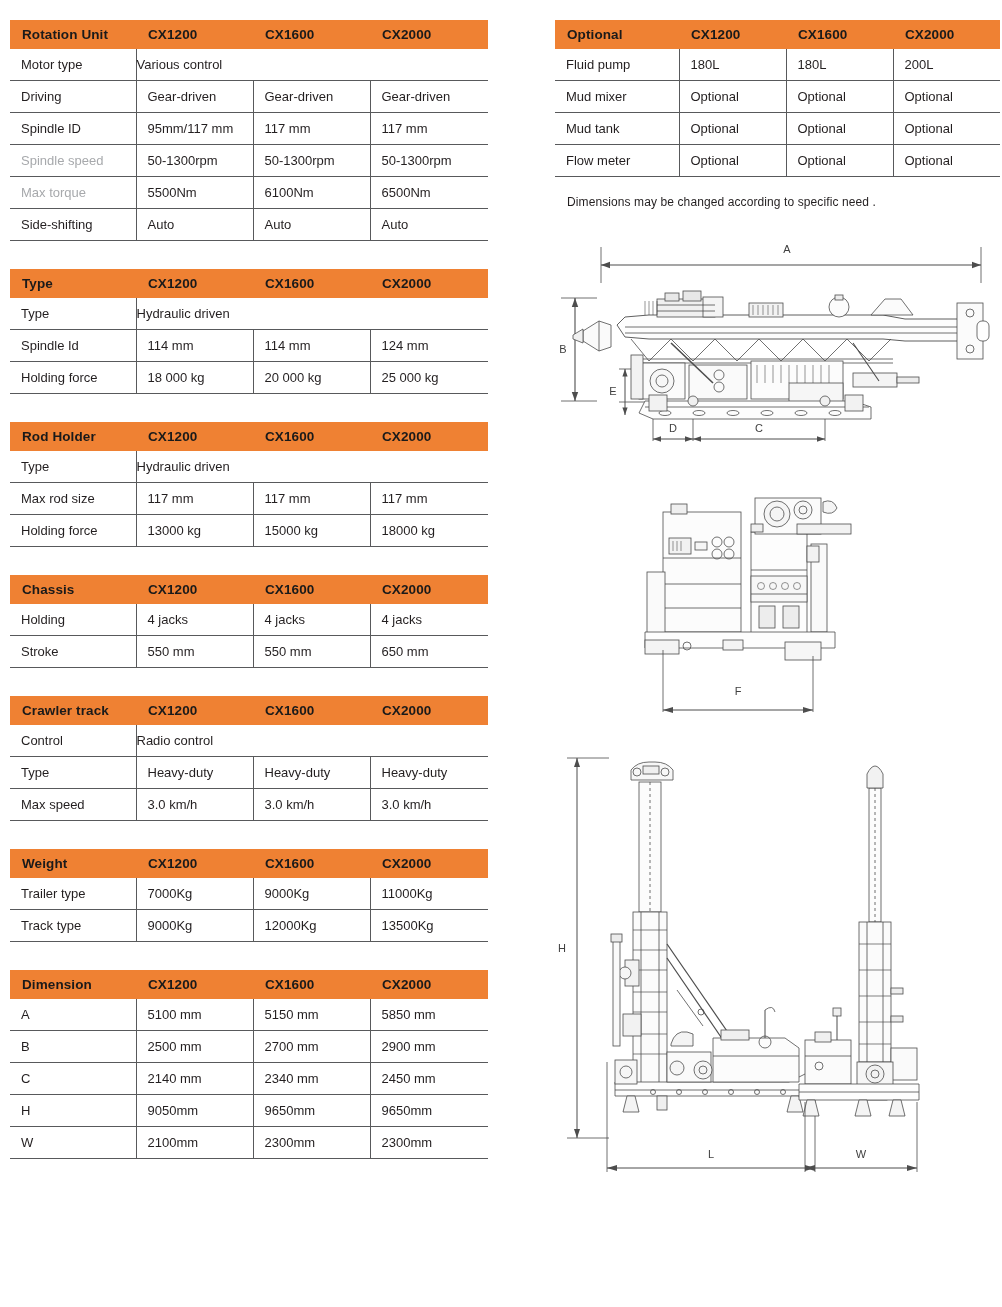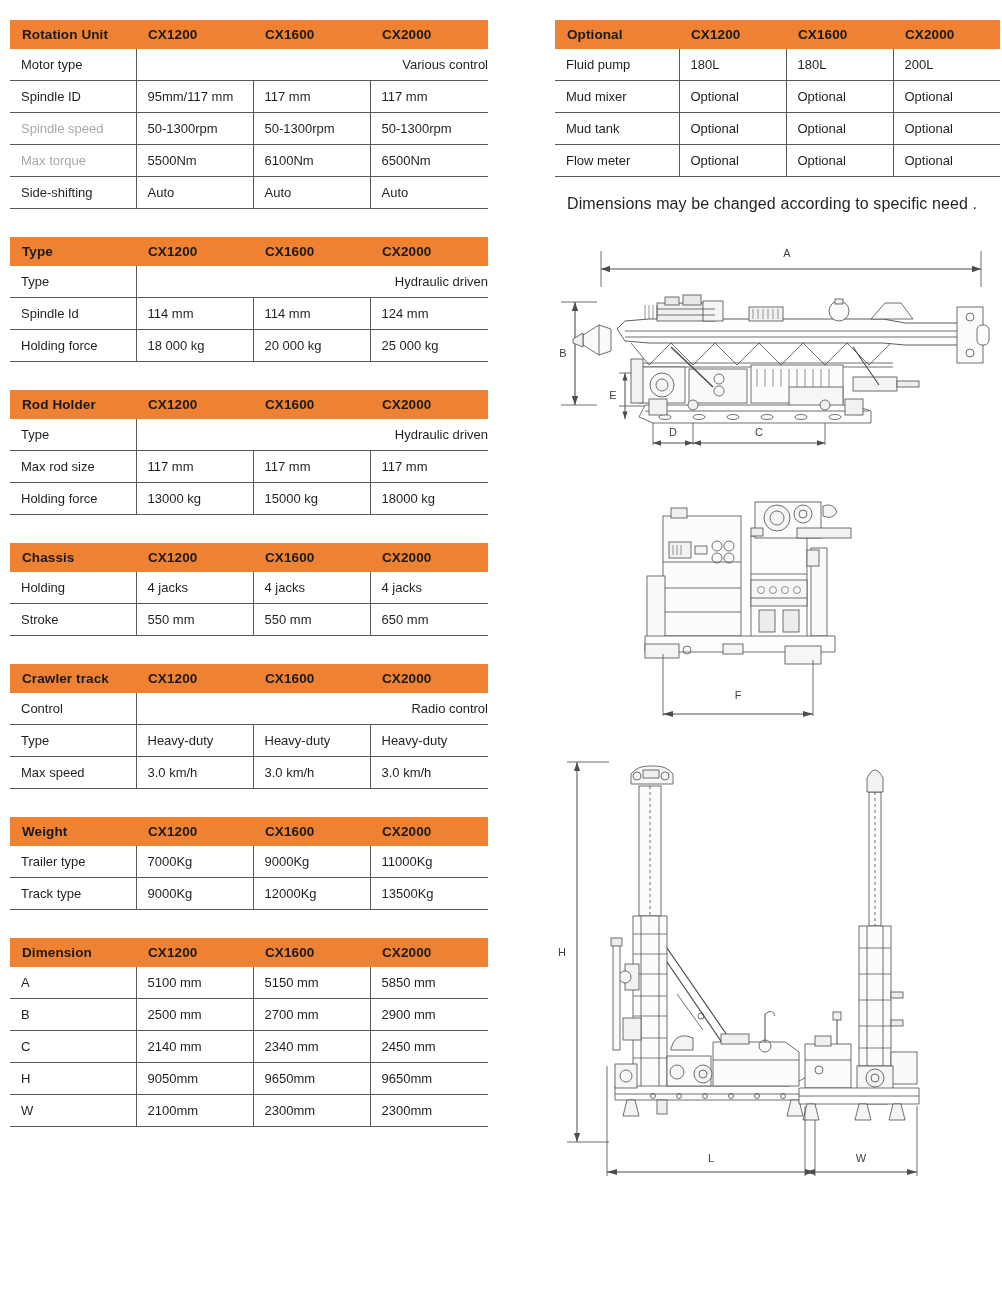--- a/index.html
+++ b/index.html
@@ -60,26 +60,26 @@
   }
   table.spec tbody tr:first-child td { border-top: none; margin-top: 22px; }
   table.spec tbody tr:last-child td { border-bottom: 1.4px solid #58595b; }
 
   
   table.spec tbody td.v { border-left: 1.4px solid #58595b; }
   table.spec tbody td.lbl { border-left: none; }
   table.spec tbody td.dim { color: #a7a9ac; }
   table.spec tbody td.span {
     border-left: 1.4px solid #58595b;
-    text-align: right;
+    text-align: left;
     padding-left: 0;
   }
 
   .note {
-    font-size: 16px;
+    font-size: 12px;
     color: #231f20;
     margin: 18px 0 0 12px;
     letter-spacing: 0.1px;
   }
 
   
   .drawing { display: block; }
   .dwg-top { margin-top: 34px; margin-left: -2px; }
   .dwg-mid { margin-top: 26px; margin-left: 72px; }
   .dwg-bot { margin-top: 24px; margin-left: -2px; }
@@ -109,20 +109,26 @@
           <th class="hcat">Rotation Unit</th>
           <th>CX1200</th>
           <th>CX1600</th>
           <th>CX2000</th>
         </tr>
       </thead>
       <tbody>
         <tr>
           <td class="lbl">Motor type</td>
           <td class="span" colspan="3">Various control</td>
+        </tr>
+        <tr>
+          <td class="lbl">Driving</td>
+          <td class="v">Gear-driven</td>
+          <td class="v">Gear-driven</td>
+          <td class="v">Gear-driven</td>
         </tr>
         <tr>
           <td class="lbl">Spindle ID</td>
           <td class="v">95mm/117 mm</td>
           <td class="v">117 mm</td>
           <td class="v">117 mm</td>
         </tr>
         <tr>
           <td class="lbl dim">Spindle speed</td>
           <td class="v">50-1300rpm</td>

